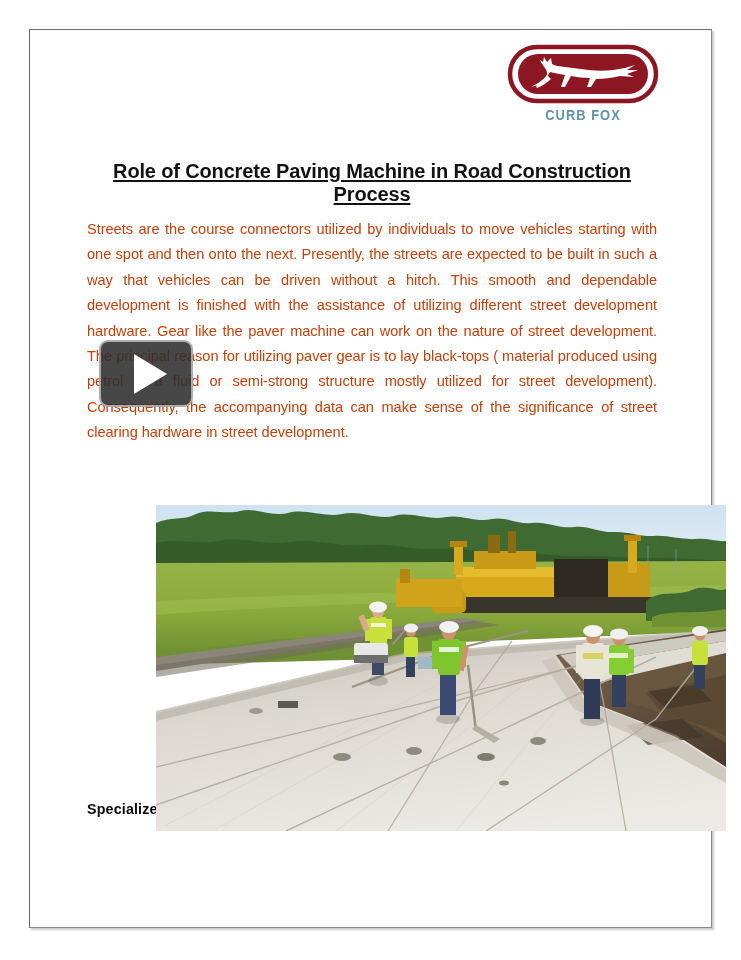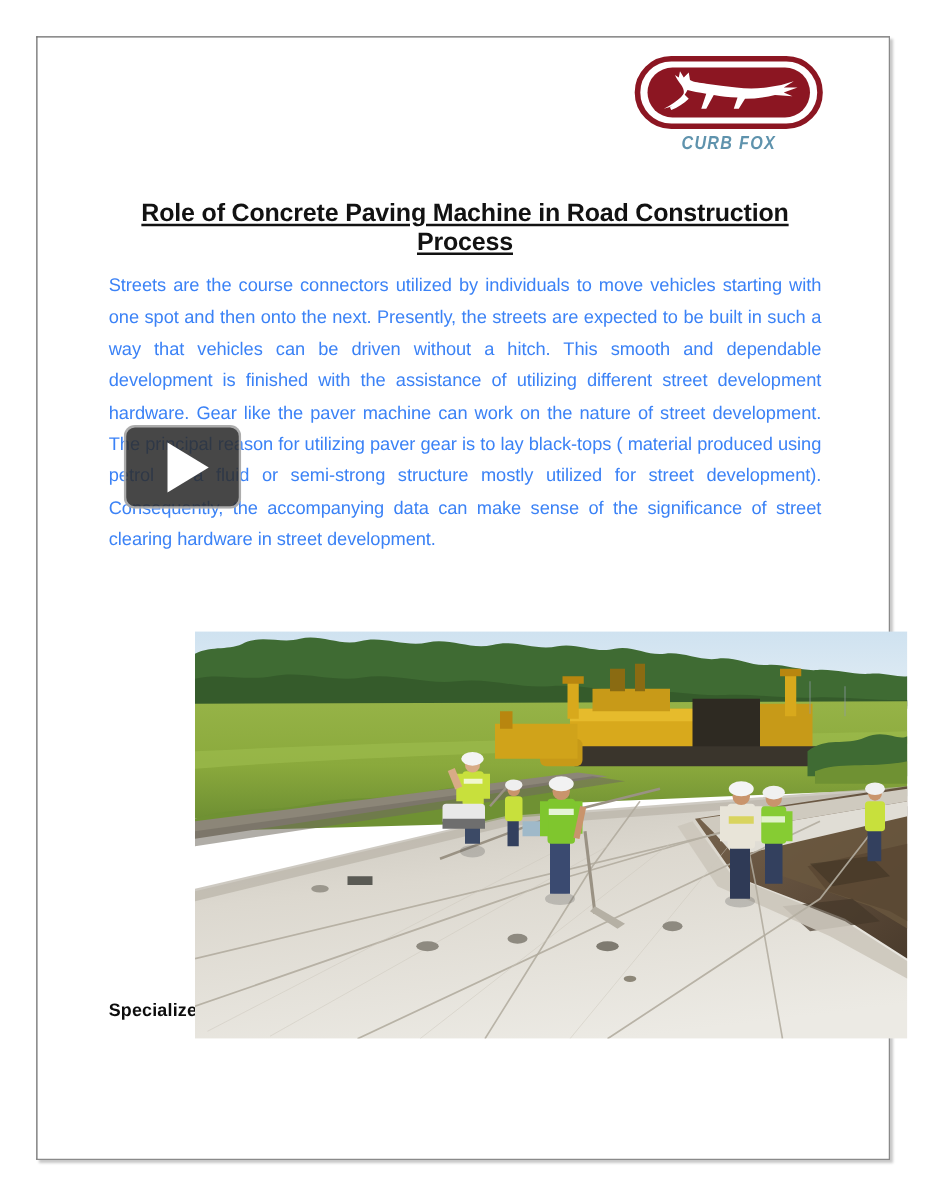--- a/index.html
+++ b/index.html
@@ -30,21 +30,20 @@
     box-shadow: 2px 2px 2px rgba(0,0,0,0.22);
   }
 
   
   #logo-block {
     position: absolute;
     right: 52px;
     top: 13px;
     width: 152px;
     text-align: center;
-    font-style: italic;
   }
   #logo-oval {
     width: 152px;
     height: 62px;
     position: relative;
   }
   #logo-wordmark {
     margin-top: 1px;
     font-family: "Liberation Sans Narrow", "Liberation Sans", sans-serif;
     font-size: 15px;
@@ -73,21 +72,21 @@
     text-align: center;
     text-decoration: underline;
     text-underline-offset: 2px;
     letter-spacing: -0.15px;
   }
 
   #doc-paragraph {
     margin: 0;
     font-size: 14.6px;
     line-height: 25.4px;
-    color: #3b82f6;
+    color: #c2410c;
     text-align: justify;
     letter-spacing: -0.05px;
   }
 
   #doc-caption {
     margin: 0;
     font-size: 14.3px;
     font-weight: bold;
     color: #0c0c0c;
     letter-spacing: 0.15px;

